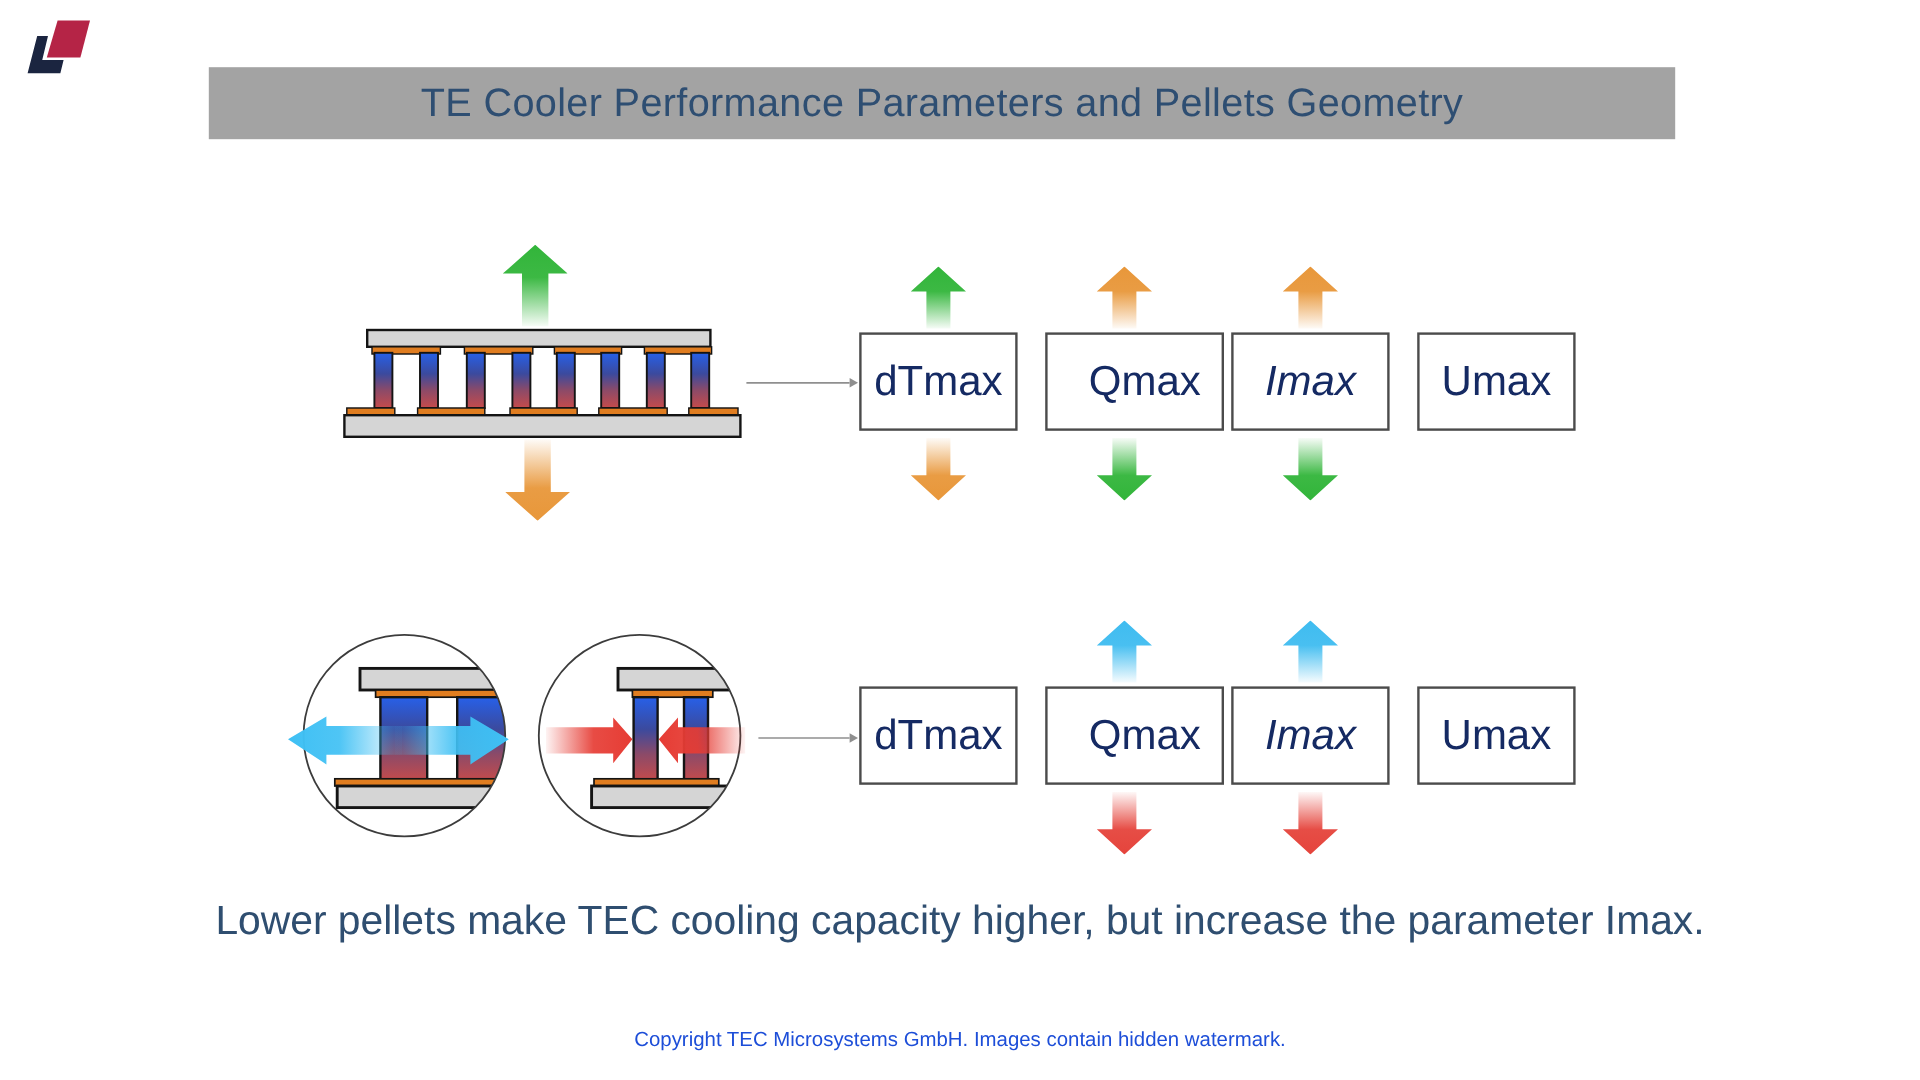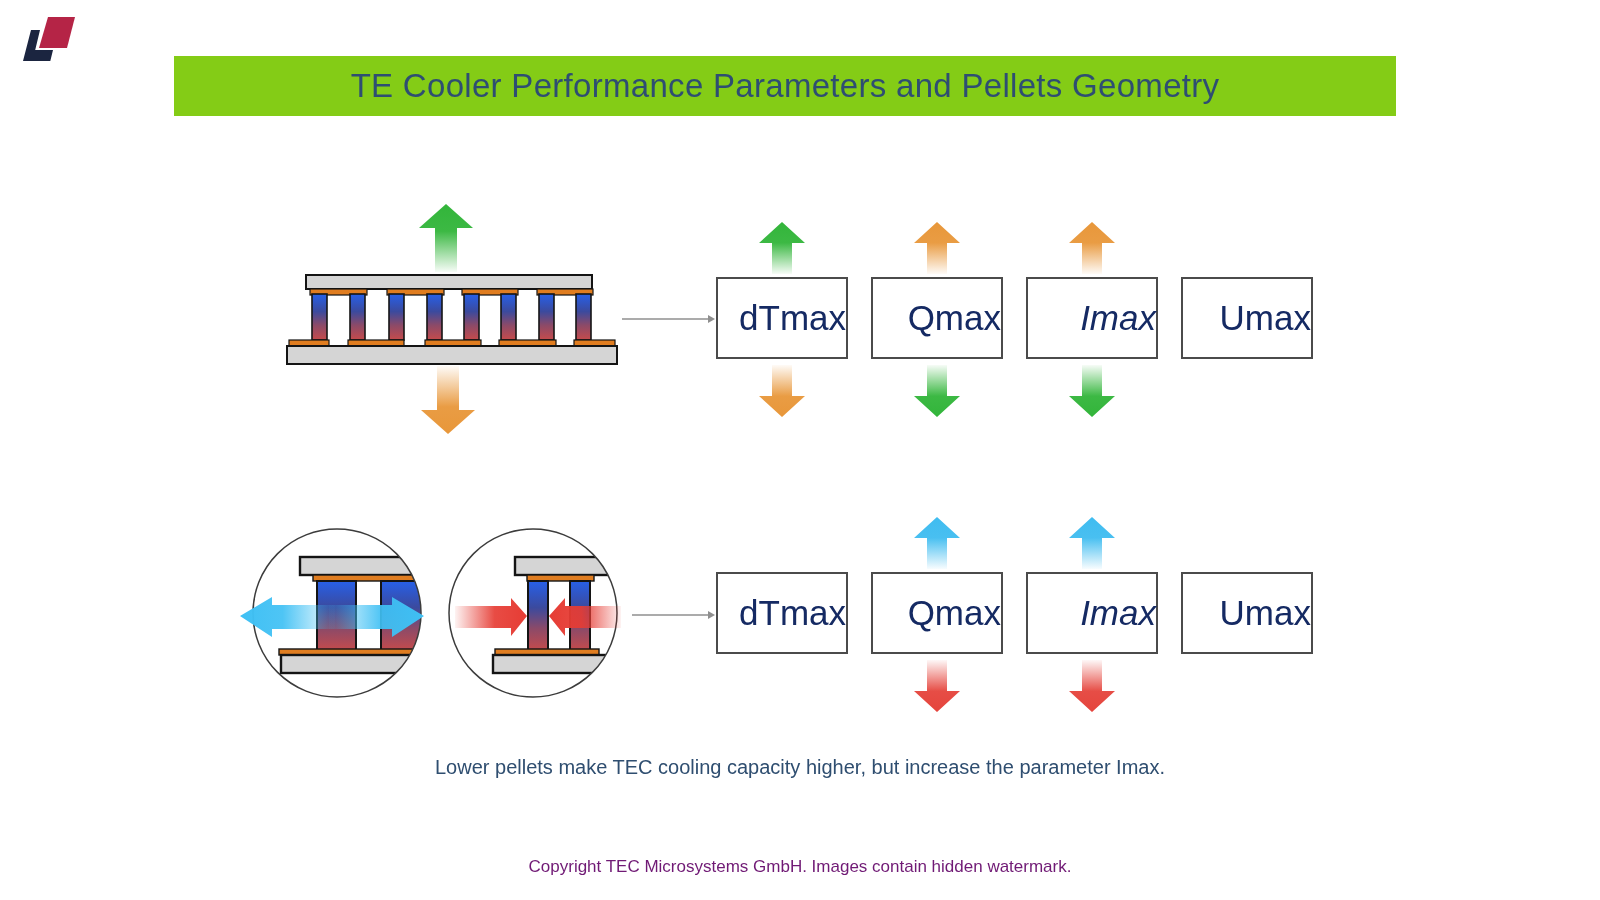--- a/index.html
+++ b/index.html
@@ -1,30 +1,30 @@
 <!DOCTYPE html>
 <html><head>
 <meta charset="utf-8">
 <style>
   html,body{margin:0;padding:0;background:#ffffff;}
   .stage{position:relative;width:1600px;height:900px;background:#ffffff;overflow:hidden;
          font-family:"Liberation Sans", sans-serif;}
-  .titlebar{position:absolute;left:174px;top:56px;width:1222px;height:60px;background:#84cc16;
+  .titlebar{position:absolute;left:174px;top:56px;width:1222px;height:60px;background:#a3a3a3;
             display:flex;align-items:center;justify-content:center;}
   .titlebar span{font-size:33px;font-weight:400;color:#2e4e72;letter-spacing:.3px;}
   .pbox{position:absolute;width:128px;height:78px;background:#ffffff;border:2px solid #4b4b4b;
-        display:flex;align-items:center;justify-content:flex-end;
+        display:flex;align-items:center;justify-content:center;
         font-size:35px;font-weight:500;color:#152a63;}
   .row1{top:277px;} .row2{top:572px;}
-  .bx1{left:716px;} .bx2{left:871px;} .bx3{left:1026px;font-style:italic;} .bx4{left:1181px;}
+  .bx1{left:716px;} .bx2{left:871px;padding-left:17px;} .bx3{left:1026px;font-style:italic;} .bx4{left:1181px;}
   .abs{position:absolute;}
   .note{position:absolute;left:0;top:750px;width:1600px;text-align:center;
-        font-size:20px;line-height:34px;color:#2f4e70;font-weight:400;}
+        font-size:34px;line-height:34px;color:#2f4e70;font-weight:400;}
   .copyright{position:absolute;left:0;top:857px;width:1600px;text-align:center;
-        font-size:17px;color:#701a75;}
+        font-size:17px;color:#1d4ed8;}
 </style>
 </head>
 <body>
 
 <div class="stage">
 
   <svg width="0" height="0" style="position:absolute" aria-hidden="true">
     <defs>
       <linearGradient id="pelletGrad" x1="0" y1="0" x2="0" y2="1">
         <stop offset="0" stop-color="#2760e8"></stop>

